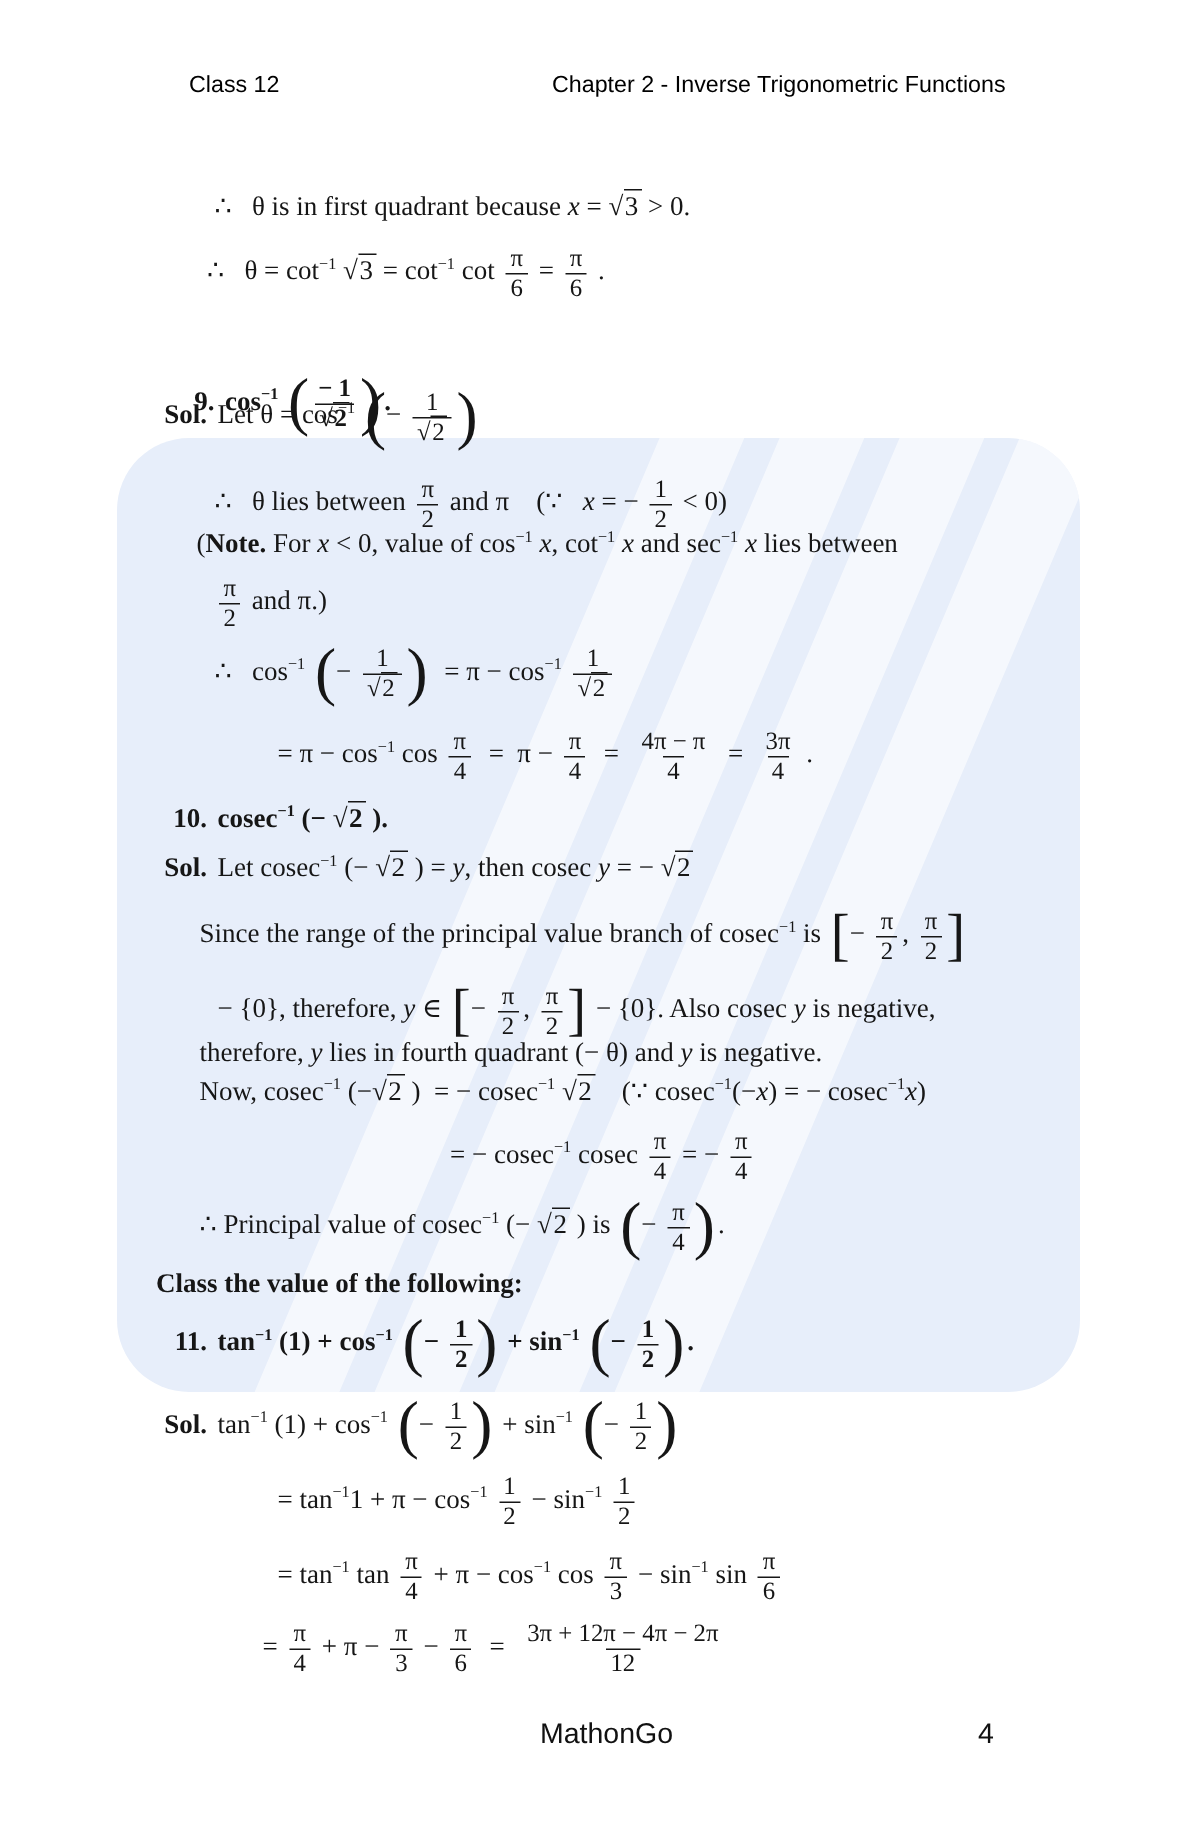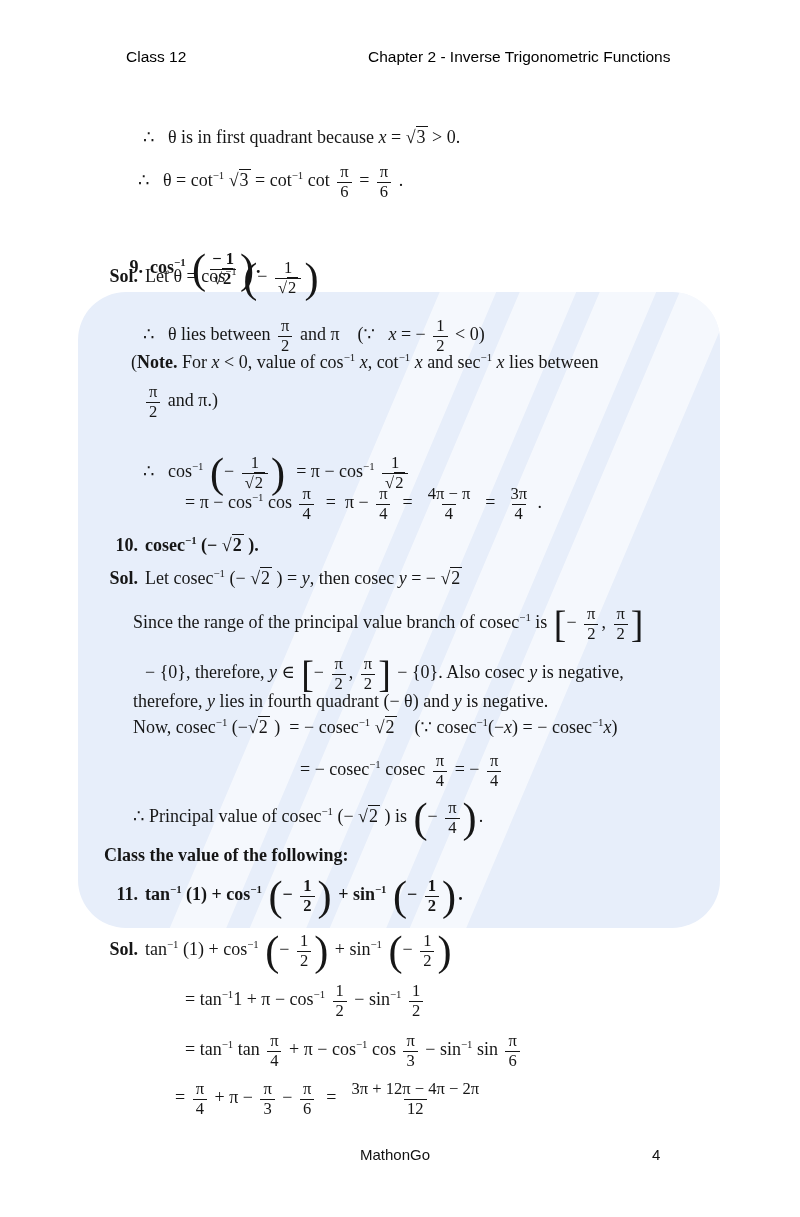--- a/index.html
+++ b/index.html
@@ -4,21 +4,21 @@
 <style>
   html,body{margin:0;padding:0;background:#ffffff;}
   .page{position:relative;width:800px;height:1217px;background:#ffffff;overflow:hidden;
         font-family:"Liberation Serif","DejaVu Serif",serif;color:#161616;}
   
   .hdr{position:absolute;top:48px;left:0;width:100%;height:22px;
        font-family:"Liberation Sans","DejaVu Sans",sans-serif;font-size:15.5px;color:#000000;}
   .hdr .course{position:absolute;left:126px;top:0;}
   .hdr .chapter{position:absolute;left:368px;top:0;}
   .ftr{position:absolute;top:1146px;left:0;width:100%;height:22px;
-       font-family:"Liberation Sans","DejaVu Sans",sans-serif;font-size:15px;color:#111;}
+       font-family:"Liberation Sans","DejaVu Sans",sans-serif;font-size:19px;color:#111;}
   .ftr .brand{position:absolute;left:360px;top:0;}
   .ftr .pgnum{position:absolute;left:652px;top:0;}
   
   .hl-box{position:absolute;left:78px;top:292px;width:642px;height:636px;border-radius:48px;
           background:#e7eefa;overflow:hidden;}
   .stripe{position:absolute;top:-90px;width:52px;height:830px;border-radius:30px;
           background:rgba(255,255,255,0.6);transform:rotate(23deg);}
   .s1{left:226px}.s2{left:306px}.s3{left:386px}.s4{left:466px}
   
   .ln{position:absolute;white-space:nowrap;font-size:18px;line-height:26px;}
@@ -88,21 +88,21 @@
           <span class="den">2</span>
         </span> and π&nbsp;&nbsp;&nbsp; (∵&nbsp;&nbsp; <i>x</i> = − <span class="frac">
           <span class="num">1</span>
           <span class="den">2</span>
         </span> &lt; 0)</div>
       <div class="ln" style="top: 349px; left: 131px;">(<b>Note.</b> For <i>x</i> &lt; 0, value of cos<sup>−1</sup> <i>x</i>, cot<sup>−1</sup> <i>x</i> and sec<sup>−1</sup> <i>x</i> lies between</div>
       <div class="ln" style="top: 383px; left: 143px;"><span class="frac">
           <span class="num">π</span>
           <span class="den">2</span>
         </span> and π.)</div>
-      <div class="ln" style="top: 430px; left: 143px; margin-top: 24px;">∴&nbsp;&nbsp; cos<sup>−1</sup> <span class="big">
+      <div class="ln" style="top: 430px; left: 143px;">∴&nbsp;&nbsp; cos<sup>−1</sup> <span class="big">
           <span class="fence">(</span>
           <span class="inner">− <span class="frac">
               <span class="num">1</span>
               <span class="den"><span class="rt">√<span class="rtc">2</span></span></span>
             </span></span>
           <span class="fence">)</span>
         </span> &nbsp;= π − cos<sup>−1</sup> <span class="frac">
           <span class="num">1</span>
           <span class="den"><span class="rt">√<span class="rtc">2</span></span></span>
         </span></div>

